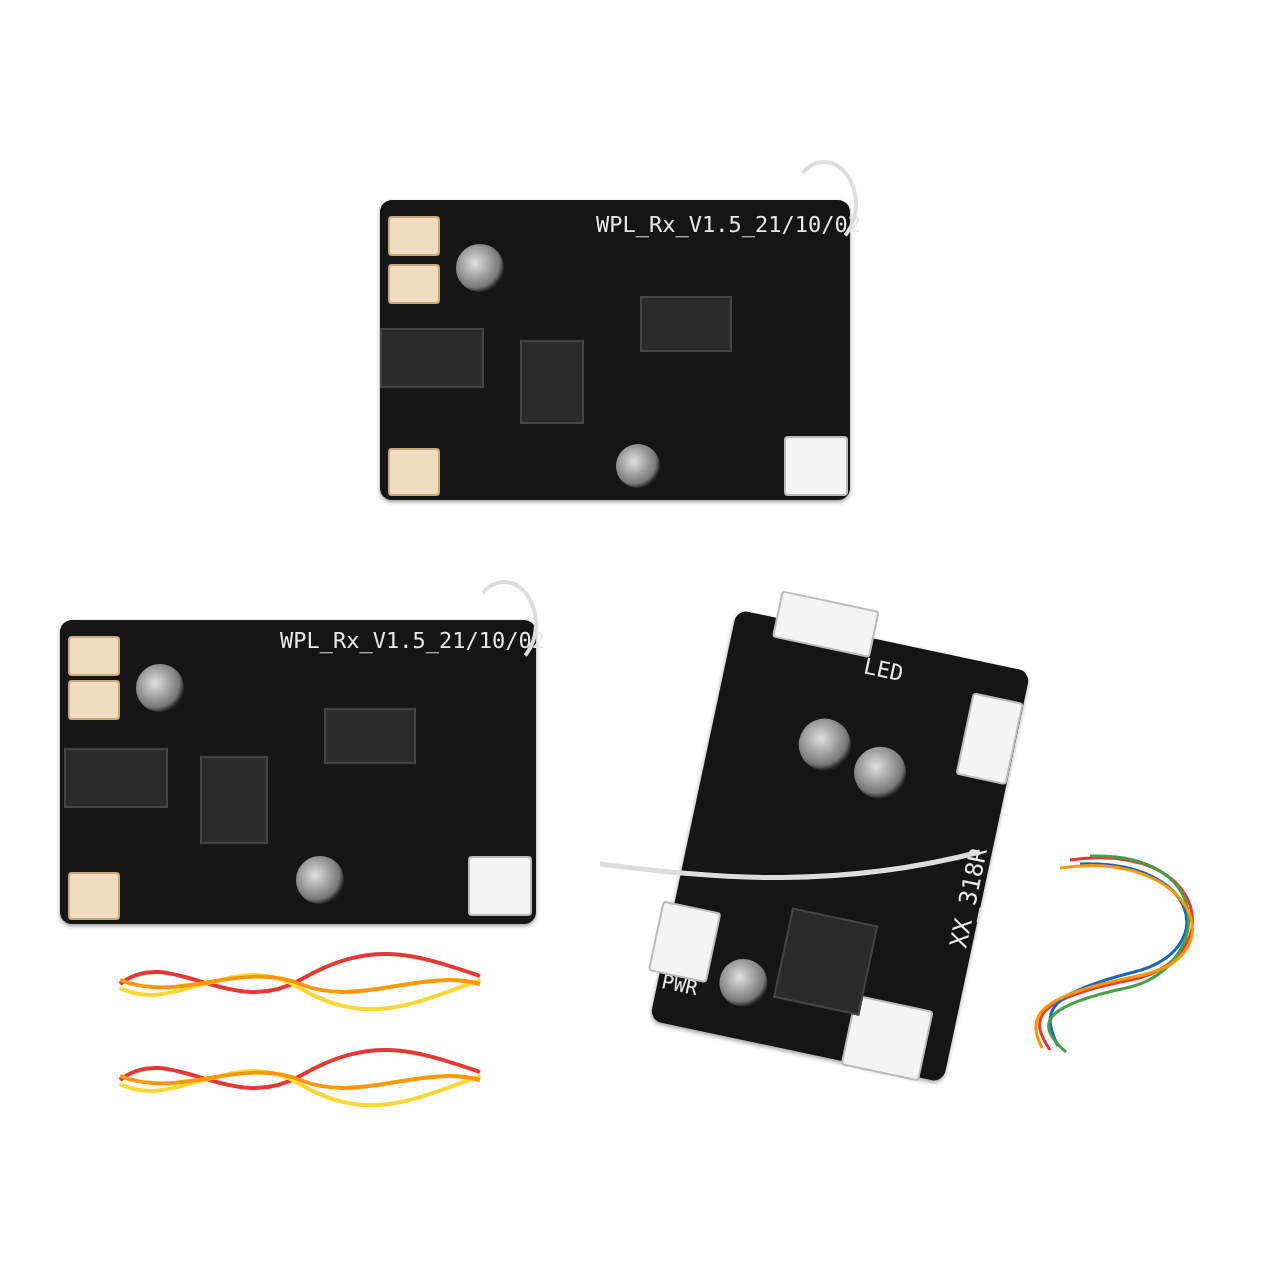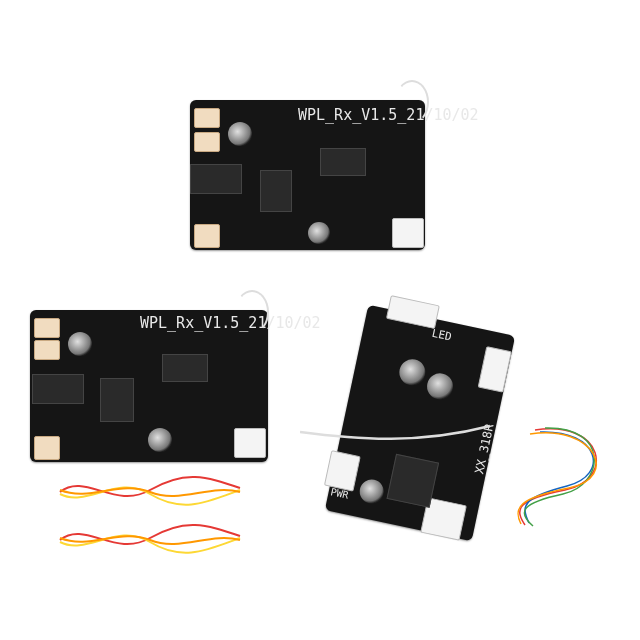--- a/index.html
+++ b/index.html
@@ -1,18 +1,18 @@
 <!DOCTYPE html>
 <html><head>
 <meta charset="utf-8">
 <style>
   html,body{margin:0;padding:0;background:#ffffff;}
   body{width:640px;height:640px;position:relative;overflow:hidden;font-family:"Liberation Sans",sans-serif;}
   .pcb{position:absolute;background:#151515;border-radius:6px;box-shadow:0 1px 2px rgba(0,0,0,.4);}
-  .silk{position:absolute;color:#e8e8e8;font-family:"DejaVu Sans Mono",monospace;font-size:15px;white-space:nowrap;}
+  .silk{position:absolute;color:#e8e8e8;font-family:"DejaVu Sans Mono",monospace;font-size:11px;white-space:nowrap;}
   .conn{position:absolute;background:#f1dcc0;border:1px solid #c9a982;border-radius:2px;}
   .wconn{position:absolute;background:#f4f4f4;border:1px solid #bbb;border-radius:2px;}
   .chip{position:absolute;background:#2a2a2a;border:1px solid #444;}
   .cap{position:absolute;border-radius:50%;background:radial-gradient(circle at 40% 40%,#e0e0e0,#777 60%,#222 72%);}
   .ant{position:absolute;border:2px solid #ddd;border-radius:50%;}
   .wire{position:absolute;}
 </style>
 </head>
 <body>
 

